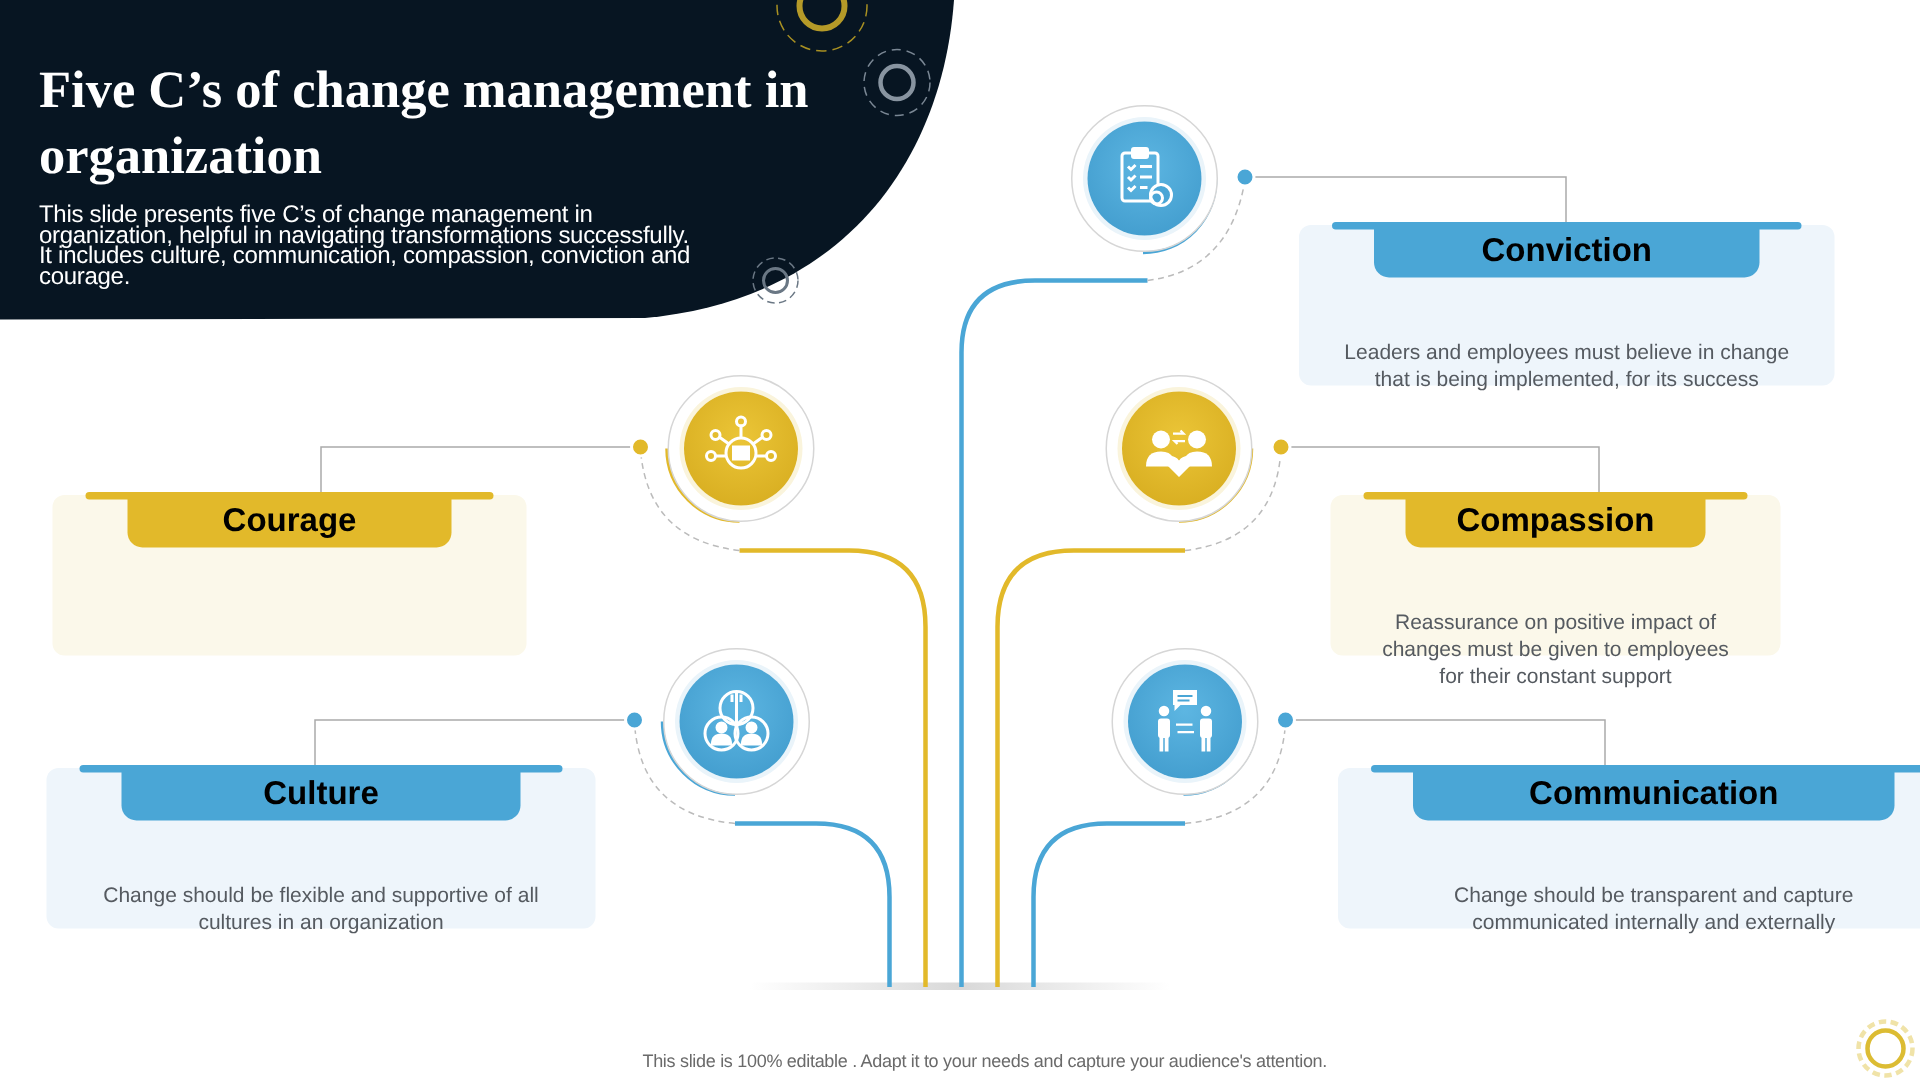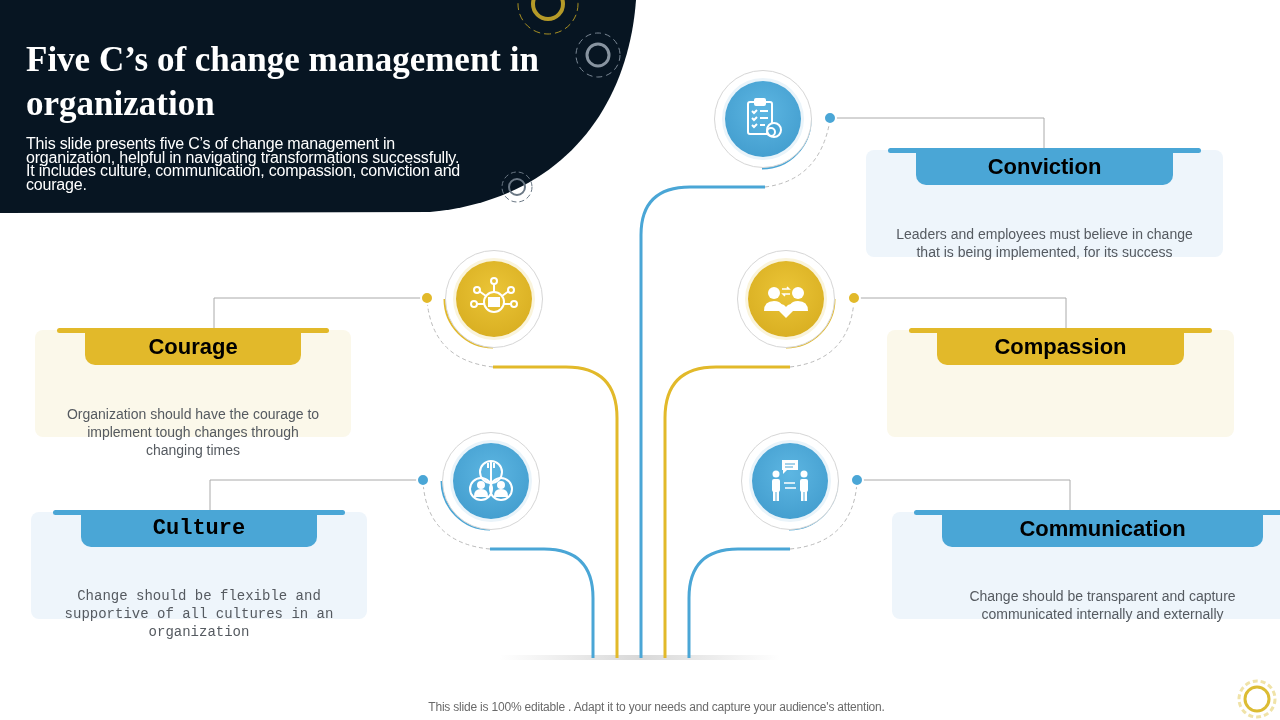--- a/index.html
+++ b/index.html
@@ -162,29 +162,29 @@
 
 <div class="card blue" style="left:866px;top:150px;width:357px;height:107px;">
   <div class="topbar"></div>
   <div class="label">Conviction</div>
   <div class="desc">Leaders and employees must believe in change that is being implemented, for its success</div>
 </div>
 
 <div class="card gold" style="left:35px;top:330px;width:316px;height:107px;">
   <div class="topbar"></div>
   <div class="label">Courage</div>
-  <div class="desc">Organization should have the courage to implement tough changes through changing times</div>
 </div>
 
-<div class="card gold" style="left:887px;top:330px;width:347px;height:107px;">
+<div class="card gold" style="left:887px;top:330px;width:300px;height:107px;">
   <div class="topbar"></div>
   <div class="label">Compassion</div>
+  <div class="desc">Reassurance on positive impact of changes must be given to employees for their constant support</div>
 </div>
 
-<div class="card blue" style="left:31px;top:512px;width:336px;height:107px;font-family:Liberation Mono, monospace;">
+<div class="card blue" style="left:31px;top:512px;width:366px;height:107px;">
   <div class="topbar"></div>
   <div class="label">Culture</div>
   <div class="desc">Change should be flexible and supportive of all cultures in an organization</div>
 </div>
 
 <div class="card blue" style="left:892px;top:512px;width:421px;height:107px;">
   <div class="topbar"></div>
   <div class="label">Communication</div>
   <div class="desc">Change should be transparent and capture communicated internally and externally</div>
 </div>

